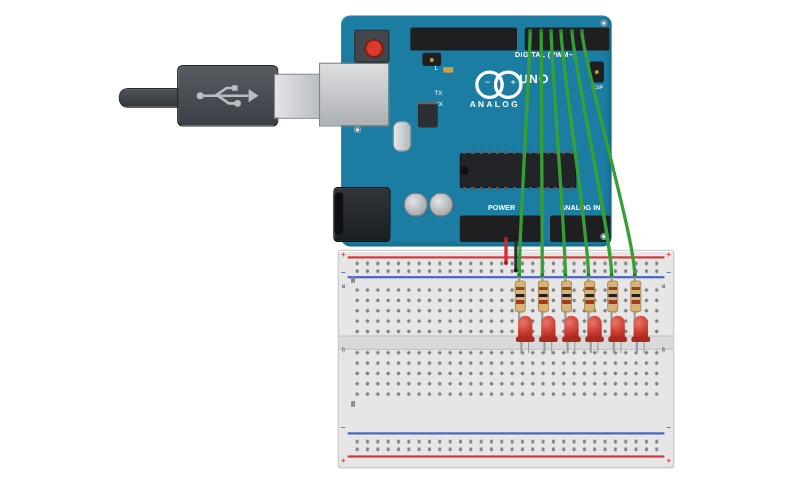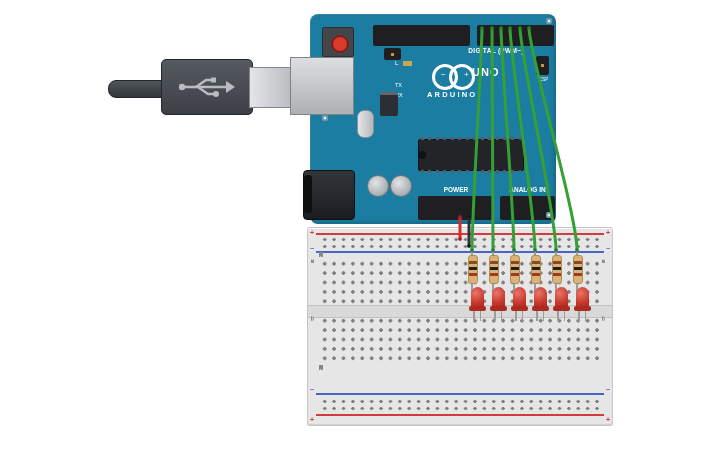--- a/index.html
+++ b/index.html
@@ -221,21 +221,21 @@
     <div class="lbl tx-lbl">TX</div>
     <div class="lbl rx-lbl">RX</div>
 
     <div class="logo">
       <div class="ring r1"></div>
       <div class="ring r2"></div>
       <span class="minus">−</span>
       <span class="plus">+</span>
     </div>
     <div class="lbl uno">UNO</div>
-    <div class="lbl brand">ARDUINO</div>
+    <div class="lbl brand">ANALOG</div>
 
     <div class="icsp" id="icsp-right">
         <i class="icspdot"></i>
         <i class="icspdot"></i>
         <i class="icspdot"></i>
         <i class="icspdot"></i>
         <i class="icspdot"></i>
         <i class="icspdot"></i>
       </div>
     <div class="lbl icsp-lbl">ICSP</div>

